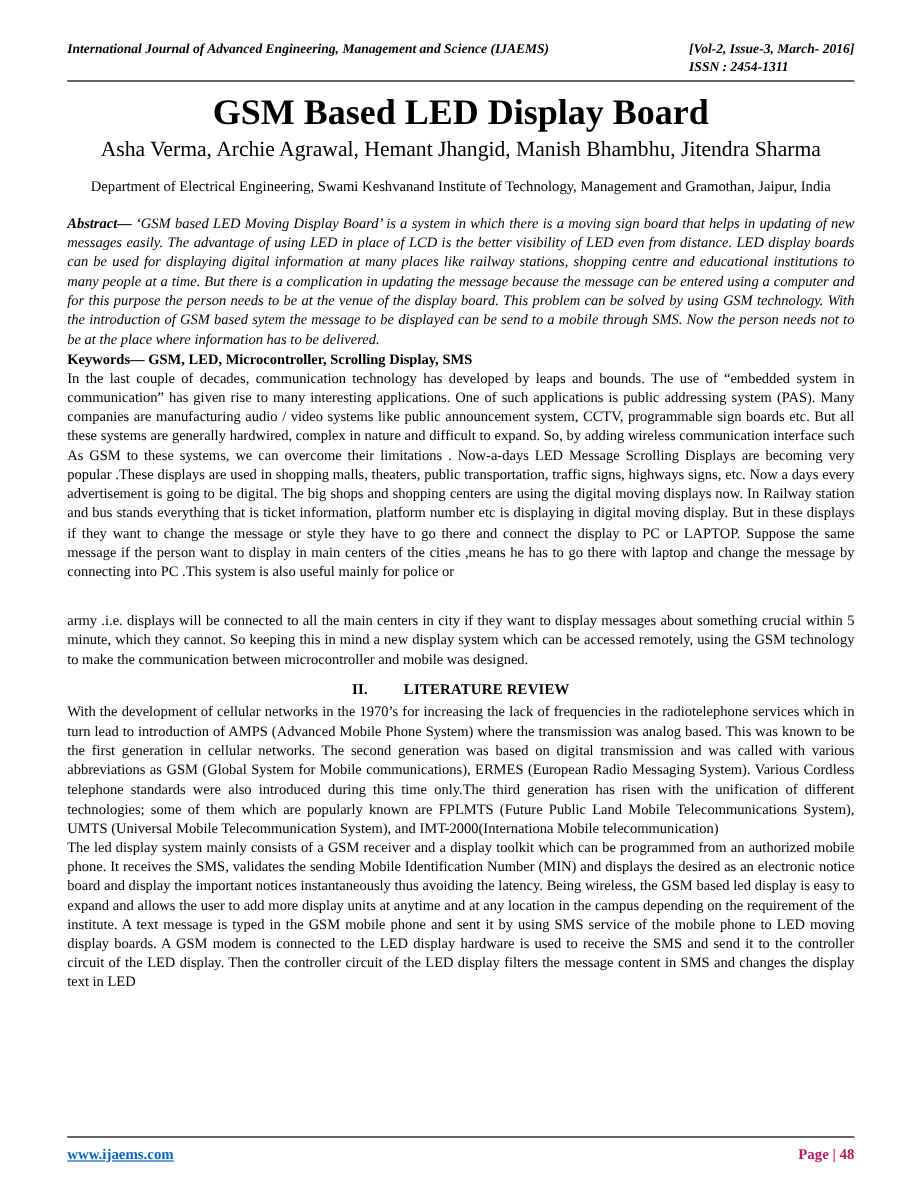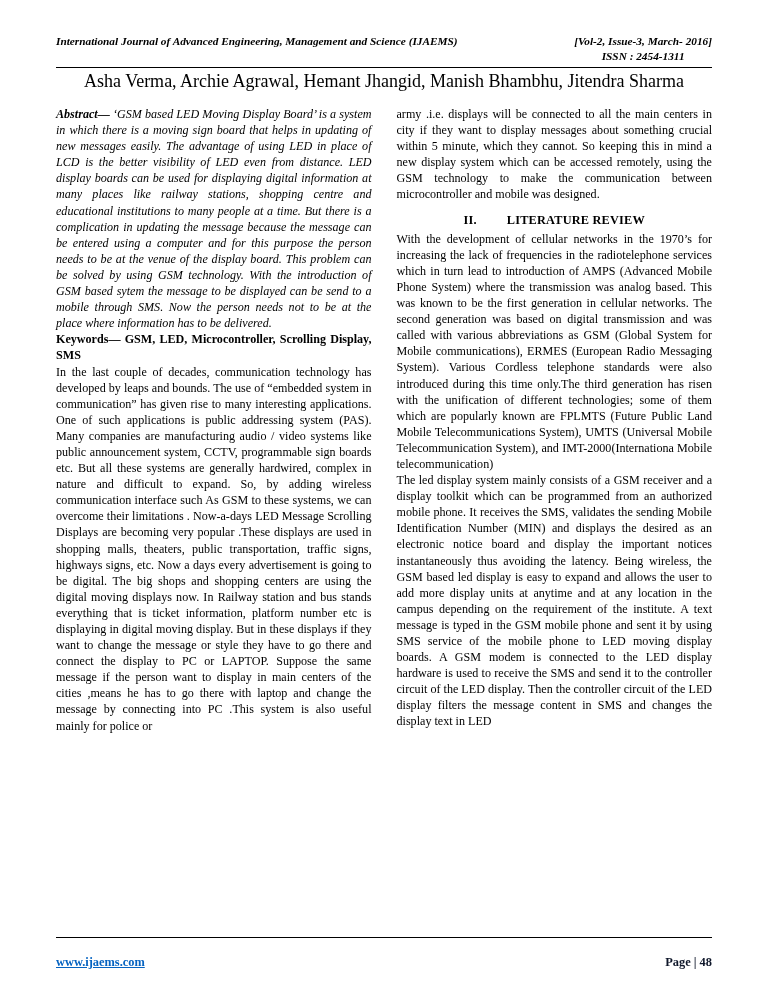--- a/index.html
+++ b/index.html
@@ -16,67 +16,69 @@
     overflow: hidden;
     background: #fff;
   }
   .header {
     display: flex; justify-content: space-between; align-items: flex-start;
     border-bottom: 1.6px solid #000;
     padding-bottom: 4px;
     font-size: 11.3px; font-weight: bold; font-style: italic;
     line-height: 14.5px;
   }
-  .header-right { text-align: center; }
+  .header-right { text-align: left; }
   .link { color: #0563c1; text-decoration: underline; cursor: pointer; }
   .title {
     font-size: 30px; font-weight: bold; text-align: center;
     margin-top: 9px; line-height: 34px;
     font-family: "Liberation Serif", serif;
   }
   .authors { font-size: 18px; text-align: center; margin-top: 3px; line-height: 20px; }
   .affiliation { font-size: 12.2px; text-align: center; margin-top: 13px; line-height: 16px; padding: 0 6px; }
-  .columns { display: flex; gap: 25px; margin-top: 15px; }
+  .columns { display: flex; gap: 25px; margin-top: 15px; flex-direction: column; }
   .col { flex: 1; min-width: 0; font-size: 12.1px; line-height: 16.1px; text-align: justify; }
   p { margin: 0; }
   .abstract { font-style: italic; }
   .keywords { font-weight: bold; }
   .b { font-weight: bold; }
   .sec-heading {
     text-align: center; font-weight: bold;
     margin: 9px 0 3px 0; font-size: 12.3px; letter-spacing: 0.2px;
   }
   .hsp { display: inline-block; width: 30px; }
   .footer {
     position: absolute; left: 56px; right: 56px; bottom: 24px;
     display: flex; justify-content: space-between; align-items: flex-end;
     border-top: 1.6px solid #000;
-    padding-top: 17px;
+    padding-top: 7px;
     font-size: 12.4px; font-weight: bold;
     background: #fff;
     text-align: center;
   }
-  .page-num { color: #0f172a; }
+  .page-num { color: #be185d; }
 </style>
 </head>
 <body>
 
 <div class="page">
 
   <div class="header">
     <div class="header-left">
       <div>International Journal of Advanced Engineering, Management and Science (IJAEMS)</div>
     </div>
     <div class="header-right">
       <div>[Vol-2, Issue-3, March- 2016]</div>
       <div>ISSN : 2454-1311</div>
     </div>
   </div>
 
+  <h1 class="title">GSM Based LED Display Board</h1>
   <div class="authors">Asha Verma, Archie Agrawal, Hemant Jhangid, Manish Bhambhu, Jitendra Sharma</div>
+  <div class="affiliation">Department of Electrical Engineering, Swami Keshvanand Institute of Technology, Management and Gramothan, Jaipur, India</div>
 
   <div class="columns">
 
     <div class="col">
       <p class="abstract"><span class="b">Abstract—</span><span> ‘GSM based LED Moving Display Board’ is a system in which there is a moving sign board that helps in updating of new messages easily. The advantage of using LED in place of LCD is the better visibility of LED even from distance.  LED display boards can be used for displaying digital information at many places like railway stations, shopping centre and educational institutions to many people at a time.  But there is a complication in updating the message because the message can be entered using a computer and for this purpose the person needs to be at the venue of the display board. This problem can be solved by using GSM technology. With the introduction of GSM based sytem the message to be displayed can be send to a mobile through SMS. Now the person needs not to be at the place where information has to be delivered.</span></p>
       <p class="keywords"><span>Keywords—</span><span> GSM, LED, Microcontroller, Scrolling Display, SMS</span></p>
       <p class="body-text">In the last couple of decades, communication technology has developed by leaps and bounds. The use of “embedded system in communication” has given rise to many interesting applications. One of such applications is public addressing system (PAS). Many companies are manufacturing audio / video systems like public announcement system, CCTV, programmable sign boards etc. But all these systems are generally hardwired, complex in nature and difficult to expand. So, by adding wireless communication interface such As GSM to these systems, we can overcome their limitations . Now-a-days LED Message Scrolling Displays are becoming very popular .These displays are used in shopping malls, theaters, public transportation, traffic signs, highways signs, etc. Now a days every advertisement is going to be digital. The big shops and shopping centers are using the digital moving displays now. In Railway station and bus stands everything that is ticket information, platform number etc is displaying in digital moving display. But in these displays if they want to change the message or style they have to go there and connect the display to PC or LAPTOP. Suppose the same message if the person want to display in main centers of the cities ,means he has to go there with laptop and change the message by connecting into PC .This system is also useful mainly for police or</p>
     </div>
 
     <div class="col">

